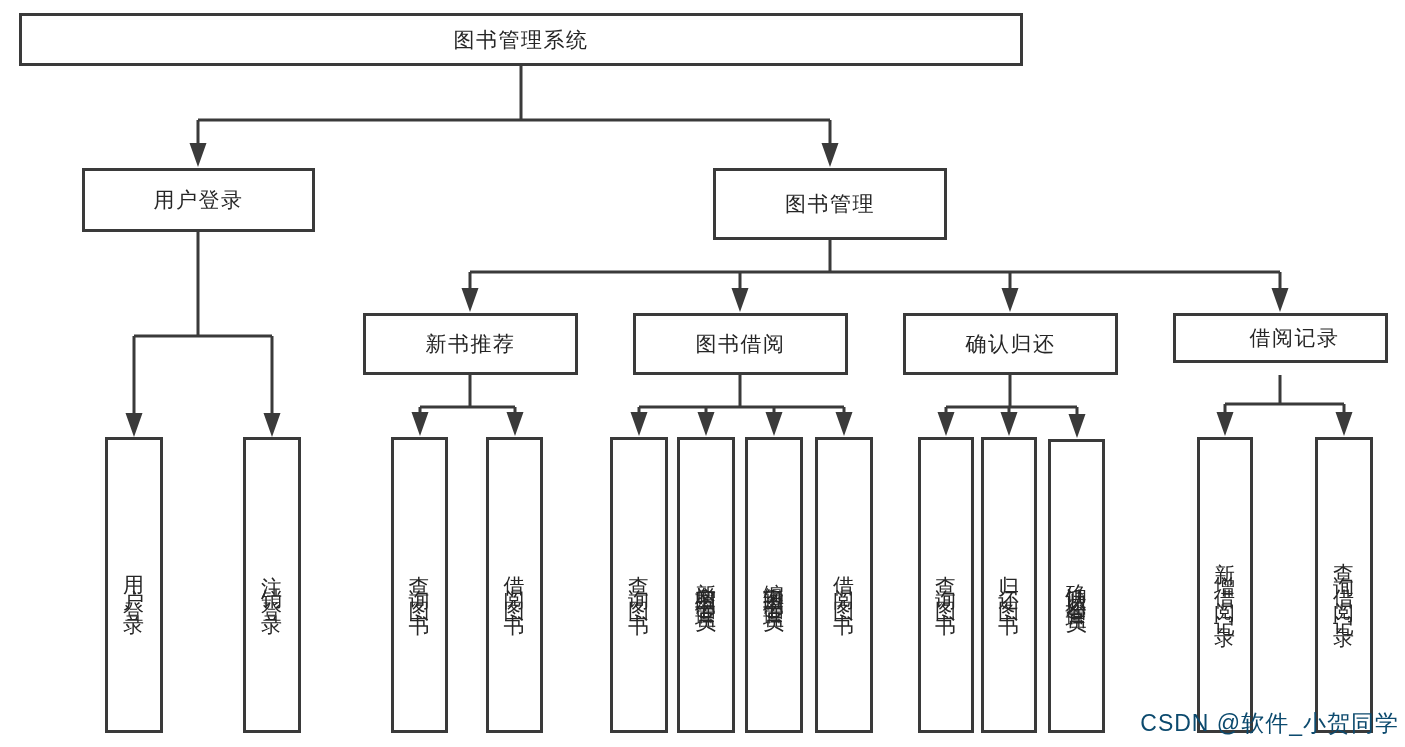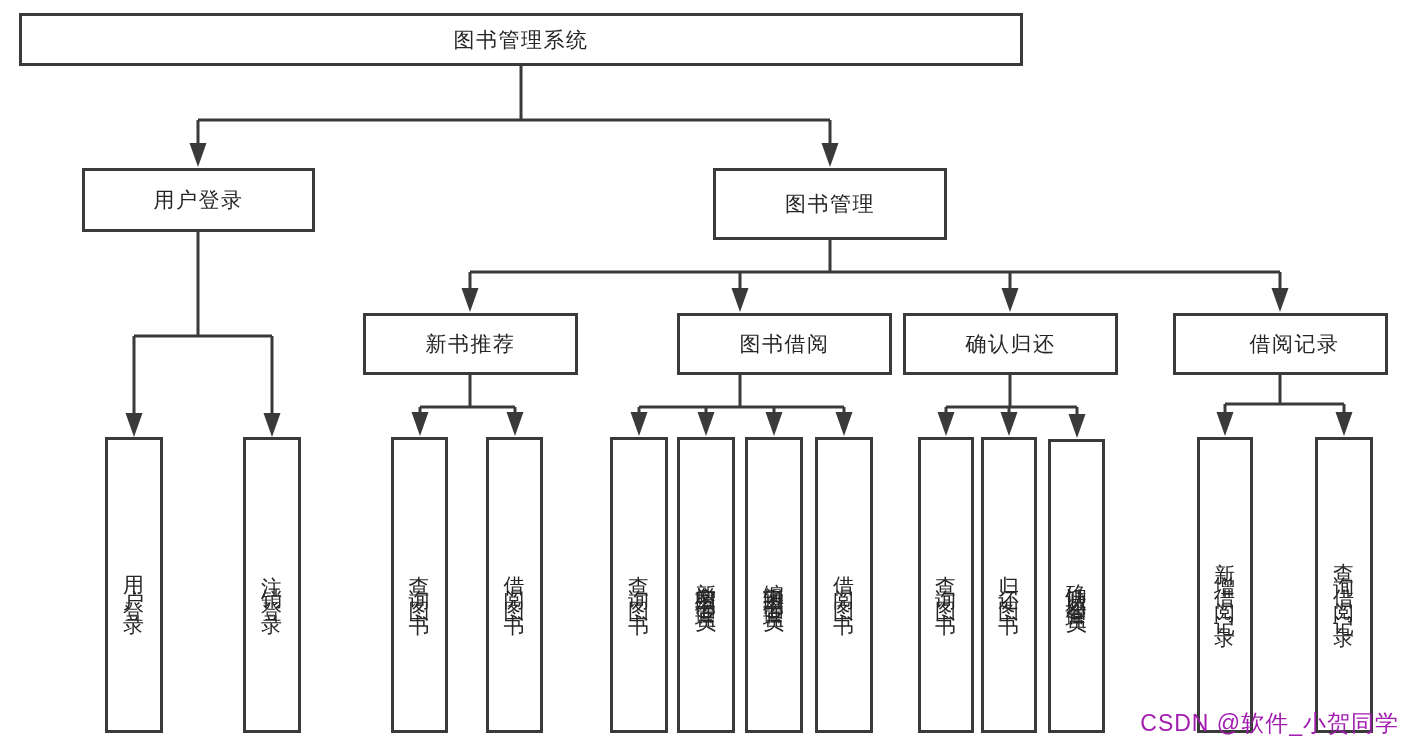--- a/index.html
+++ b/index.html
@@ -11,21 +11,21 @@
   .node{
     position:absolute;box-sizing:border-box;border:3px solid #3a3a3a;background:#ffffff;
     display:flex;align-items:center;justify-content:center;
     color:#262626;z-index:2;
   }
   .h-node{font-size:21px;letter-spacing:1.5px;white-space:nowrap;}
   .v-node{writing-mode:vertical-rl;text-orientation:mixed;font-size:21px;letter-spacing:0.62em;line-height:1;}
   .v-node.long{letter-spacing:0.2em;}
   .watermark{
     position:absolute;right:6px;bottom:8px;z-index:6;
-    font-size:23px;color:#a21caf;letter-spacing:1px;white-space:nowrap;
+    font-size:23px;color:#0c4a6e;letter-spacing:1px;white-space:nowrap;
   }
 </style>
 </head>
 <body>
 
 <div class="canvas">
 
   <svg class="connectors" viewBox="0 0 1405 747" xmlns="http://www.w3.org/2000/svg">
     <path fill="none" stroke="#3a3a3a" stroke-width="3" d="
       M521 66 V120  M198 120 H830
@@ -71,27 +71,27 @@
   <div class="node h-node" style="left:82px;top:168px;width:233px;height:64px;">
     <span>用户登录</span>
   </div>
   <div class="node h-node" style="left:713px;top:168px;width:234px;height:72px;">
     <span>图书管理</span>
   </div>
 
   <div class="node h-node" style="left:363px;top:313px;width:215px;height:62px;">
     <span>新书推荐</span>
   </div>
-  <div class="node h-node" style="left:633px;top:313px;width:215px;height:62px;margin-left:44px;">
+  <div class="node h-node" style="left:633px;top:313px;width:215px;height:62px;">
     <span>图书借阅</span>
   </div>
   <div class="node h-node" style="left:903px;top:313px;width:215px;height:62px;">
     <span>确认归还</span>
   </div>
-  <div class="node h-node" style="left:1173px;top:313px;width:215px;height:62px;padding-left:28px;">
+  <div class="node h-node" style="left:1173px;top:313px;width:215px;height:50px;padding-left:28px;">
     <span>借阅记录</span>
   </div>
 
   <div class="node v-node" style="left:105px;top:437px;width:58px;height:296px;">
     <span>用户登录</span>
   </div>
   <div class="node v-node" style="left:243px;top:437px;width:58px;height:296px;">
     <span>注销登录</span>
   </div>
 

